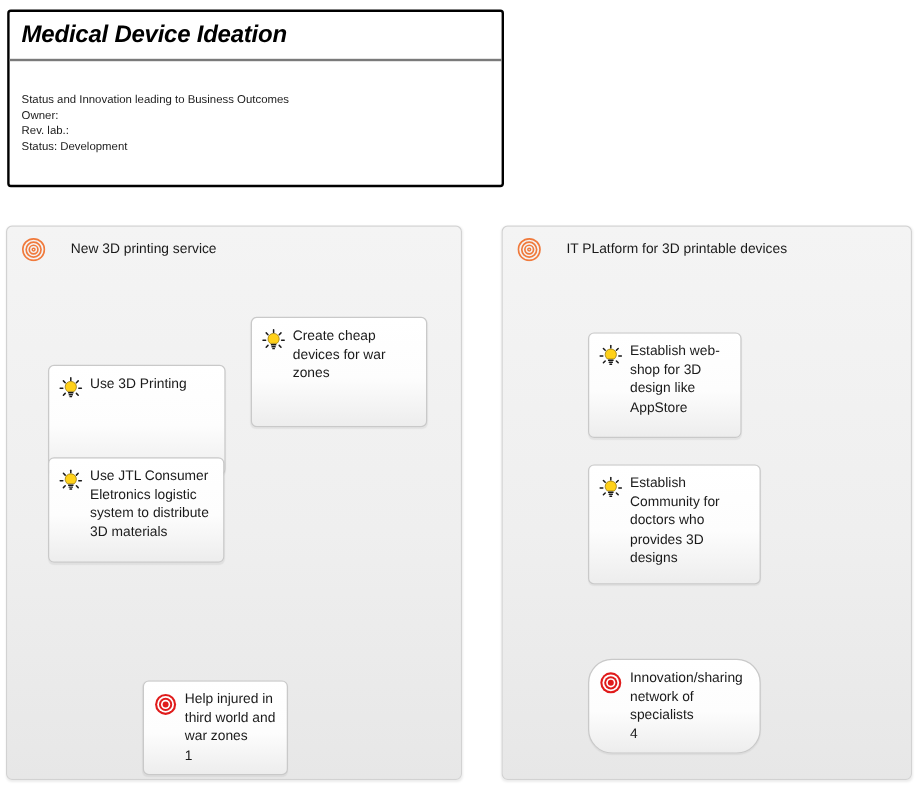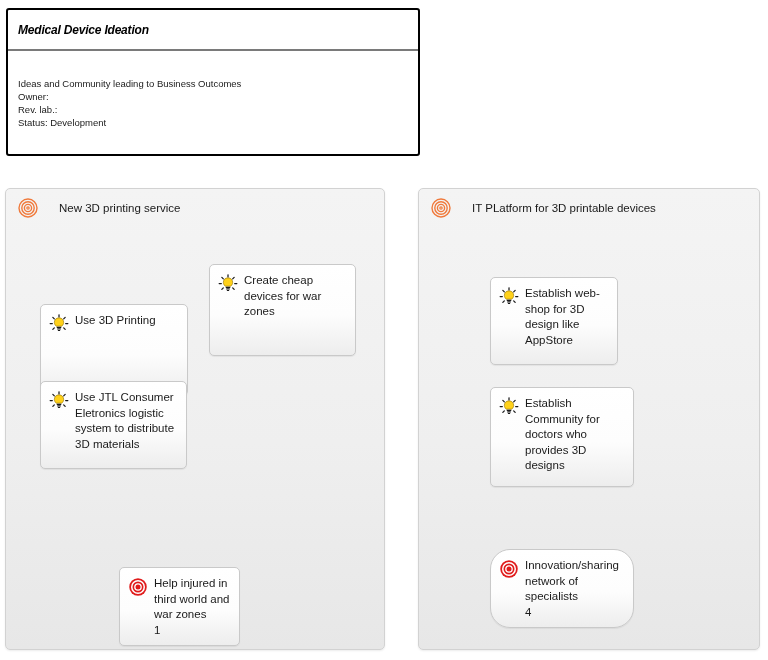--- a/index.html
+++ b/index.html
@@ -30,21 +30,21 @@
   }
   .title-card-head {
     height: 41px;
     border-bottom: 2px solid #7a7a7a;
     display: flex;
     align-items: center;
     padding: 0 0 0 10px;
     box-sizing: border-box;
   }
   .title-card-title {
-    font-size: 12px;
+    font-size: 20px;
     font-weight: bold;
     font-style: italic;
     color: #000000;
     letter-spacing: -0.2px;
     white-space: nowrap;
   }
   .title-card-body {
     padding: 26px 0 0 10px;
   }
   .title-card-line {
@@ -125,21 +125,21 @@
   #card-innovation-network   { left: 490px; top: 549px; width: 144px; height: 79px; border-radius: 20px; }
 </style>
 </head>
 <body>
 
 <div class="title-card">
   <div class="title-card-head">
     <div class="title-card-title">Medical Device Ideation</div>
   </div>
   <div class="title-card-body">
-    <div class="title-card-line">Ideas and Community leading to Business Outcomes</div>
+    <div class="title-card-line">Status and Innovation leading to Business Outcomes</div>
     <div class="title-card-line">Owner:</div>
     <div class="title-card-line">Rev. lab.:</div>
     <div class="title-card-line">Status: Development</div>
   </div>
 </div>
 
 <div class="panel" id="panel-left">
   <div class="panel-header">
     <svg class="rings-icon" viewBox="0 0 20 20">
       <circle cx="10" cy="10" r="9" fill="none" stroke="#f07a3c" stroke-width="1.4"></circle>

